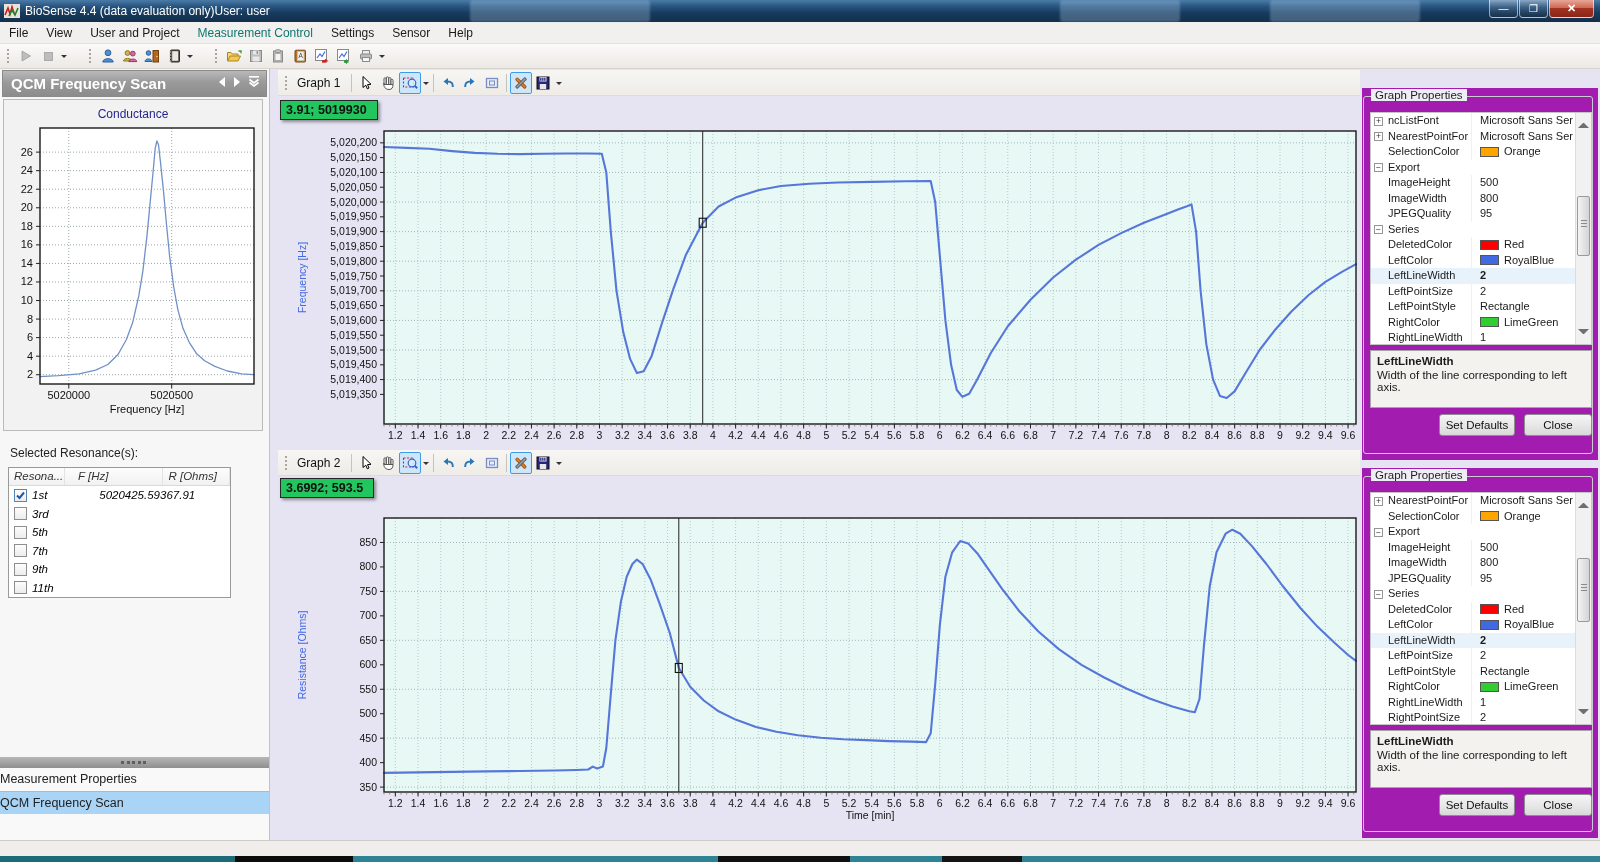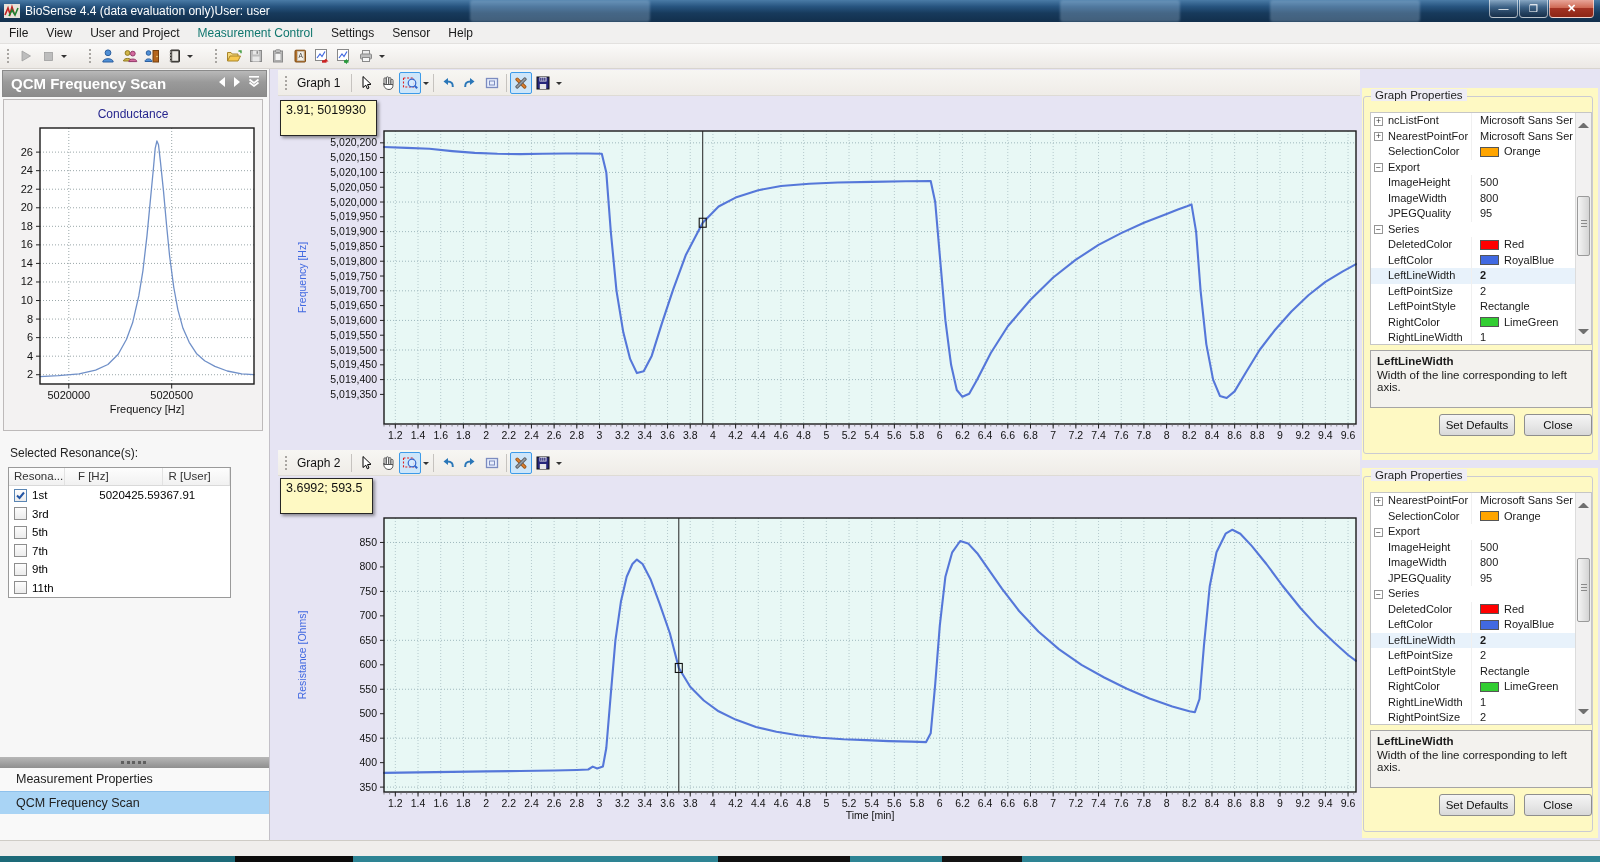--- a/index.html
+++ b/index.html
@@ -35,43 +35,43 @@
   
   #sidebar { left:0; top:69px; width:270px; height:771px; background:#f7f7f7; border-right:1px solid #c3c0c8;}
   #sb-header { position:absolute; left:2px; top:1px; width:265px; height:27px;
     background:linear-gradient(#b9b9b9,#9a9a9a 45%,#8c8c8c); border:1px solid #8a8a8a;
     color:#fff; font-weight:bold; font-size:15px; line-height:25px; padding-left:8px; display:flex; align-items:center;}
   #sb-header .hdr-icons { position:absolute; right:6px; top:5px; display:flex; gap:7px; align-items:center;}
   #cond-panel { position:absolute; left:3px; top:30px; width:260px; height:332px; background:#f3f2f2; border:1px solid #bdbaba;}
   #cond-title { position:absolute; left:0; top:7px; width:100%; text-align:center; font-size:12px; color:#26268e;}
   #cond-svg { position:absolute; left:0; top:24px; }
   #res-label { position:absolute; left:10px; top:377px; font-size:12px; color:#222;}
-  #res-table { position:absolute; left:8px; top:398px; width:223px; height:131px; background:#fff; border:1px solid #9a9a9a; font-size:11.5px;}
+  #res-table { position:absolute; left:8px; top:398px; width:223px; height:131px; background:#fff; border:1px solid #9a9a9a; font-size:11.5px;font-style:italic;}
   .res-hrow { display:flex; height:18px; background:linear-gradient(#fdfdfd,#f1f1f1); border-bottom:1px solid #d9d9d9; color:#333;}
   .res-hcell { line-height:17px; padding-left:5px; border-right:1px solid #e2e2e2;}
   .res-row { display:flex; height:18.5px; align-items:center;}
   .cbx { width:13px; height:13px; border:1px solid #8e8e8e; background:linear-gradient(#fdfdfd,#ececec); margin:0 5px 0 5px; position:relative;}
   .cbx.on { border-color:#5a86b4; }
   #sb-splitter { position:absolute; left:0; top:688px; width:269px; height:11px; background:linear-gradient(#b7b7b7,#8f8f8f); display:flex; align-items:center; justify-content:center;}
   #sb-splitter .dots { width:28px; height:3px; background:repeating-linear-gradient(90deg,#5f5f5f 0 3px, transparent 3px 5.6px);}
-  .nav-row { position:absolute; left:0; width:269px; height:29px; line-height:23px; padding-left:16px; font-size:12.5px; background:#f9f9f9; border-bottom:1px solid #dcdcdc; color:#222;}
+  .nav-row { position:absolute; left:0; width:269px; height:29px; line-height:23px; padding-left:0; font-size:12.5px; background:#f9f9f9; border-bottom:1px solid #dcdcdc; color:#222;}
   .nav-row.sel { background:#a9d4f5; border-top:1px solid #8ec1ec; }
 
   
   .gblock { background:#e6e4f3; }
   #graph1 { left:278px; top:70px; width:1082px; height:373px;}
   #graph2 { left:278px; top:450px; width:1082px; height:372px;}
   .gtoolbar { position:absolute; left:0; top:0; width:100%; height:26px; background:linear-gradient(#f7f6f3,#efece7); border-bottom:1px solid #dedbd5; display:flex; align-items:center;}
   .glabel { font-weight:normal; font-size:12px; color:#111; margin:0 8px 0 4px;}
-  .gtip { position:absolute; background:#fef9c3; border:1px solid #262626; box-shadow:2px 2px 3px rgba(0,0,0,.4);
-    font-size:12.5px; padding:2px 10px 18px 5px; z-index:10; color:#111;}
+  .gtip { position:absolute; background:#22c55e; border:1px solid #262626; box-shadow:2px 2px 3px rgba(0,0,0,.4);
+    font-size:12.5px; padding:2px 10px 2px 5px; z-index:10; color:#111;font-weight:bold;}
   .gsvg { position:absolute; left:0; }
 
   
-  .ppanel { width:236px; background:#fef9c3;}
+  .ppanel { width:236px; background:#a21caf;}
   #props0 { left:1362px; top:88px; height:372px;}
   #props1 { left:1362px; top:468px; height:370px;}
   .gbox { position:absolute; left:1px; top:8px; width:230px; border:1px solid #cbcbd2; border-radius:3px;}
   #props0 .gbox { height:358px;} #props1 .gbox { height:356px;}
   .gbox-legend { position:absolute; left:9px; top:1px; background:#efedf5; padding:0 4px; font-size:11.5px; color:#1d1d1d;}
   .pgrid { position:absolute; left:8px; top:24px; width:222px; height:233px; background:#fff; border:1px solid #c6c6c6; overflow:hidden; font-size:11px;}
   .prow { position:relative; height:15.5px; line-height:15.5px; white-space:nowrap;}
   .prow.sel { background:#e8f2fb;}
   .pbox { position:absolute; left:3px; top:3.5px; width:9px; height:9px; border:1px solid #959595; background:#fff; font-size:8.5px; line-height:7.5px; text-align:center; color:#333;}
   .pname { position:absolute; left:17px; width:80px; overflow:hidden; color:#1a1a1a;}
@@ -303,21 +303,21 @@
         <line x1="32" y1="28.11594202898553" x2="36" y2="28.11594202898553" stroke="#222"></line>
         <text x="29" y="31.61594202898553" text-anchor="end" font-size="11" fill="#111">26</text>
         <text x="143" y="289" text-anchor="middle" font-size="11" fill="#111">Frequency [Hz]</text>
       </svg>
   </div>
   <div id="res-label">Selected Resonance(s):</div>
   <div id="res-table">
       <div class="res-hrow">
         <div class="res-hcell" style="width: 58px;">Resona...</div>
         <div class="res-hcell" style="width: 94px; margin-left: 8px;">F [Hz]</div>
-        <div class="res-hcell" style="width: 69px;">R [User]</div>
+        <div class="res-hcell" style="width: 69px;">R [Ohms]</div>
       </div>
       <div class="res-row">
         <div class="cbx on"><svg width="11" height="11" viewBox="0 0 11 11">
             <polyline points="2,5.5 4.5,8 9,2.5" fill="none" stroke="#2456a5" stroke-width="2"></polyline>
           </svg></div>
         <span style="width: 35px;">1st</span>
         <span style="width: 93px; text-align: right;">5020425.59</span>
         <span>367.91</span>
       </div>
       <div class="res-row">

